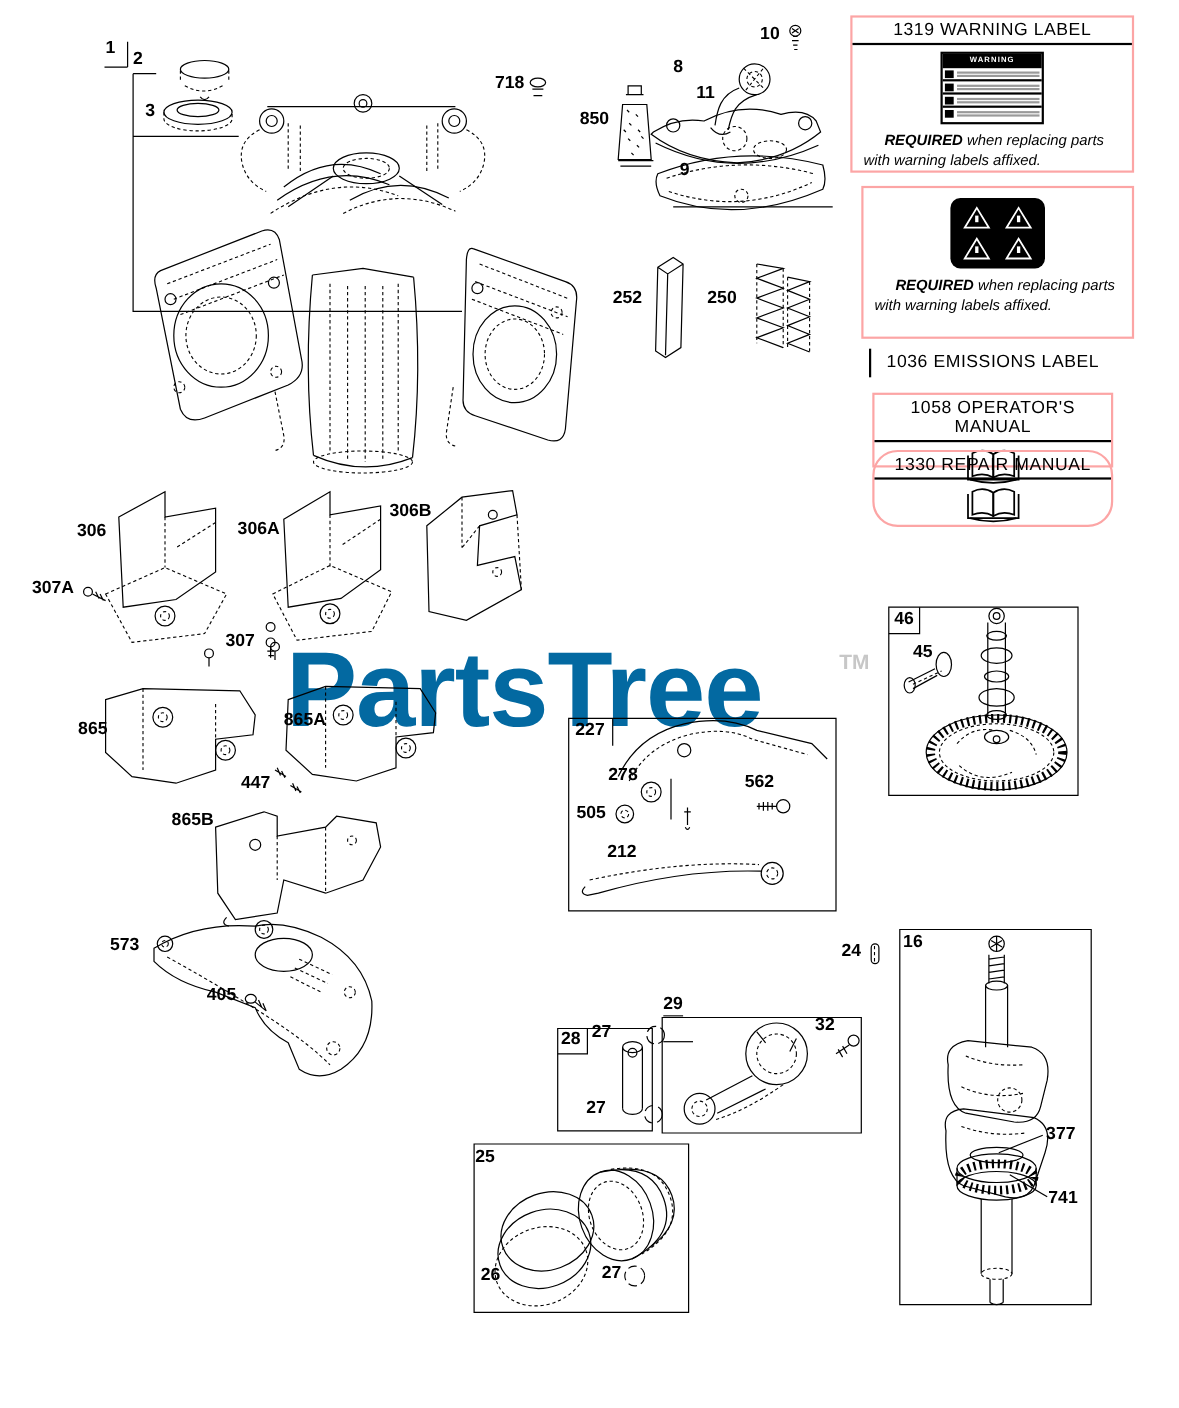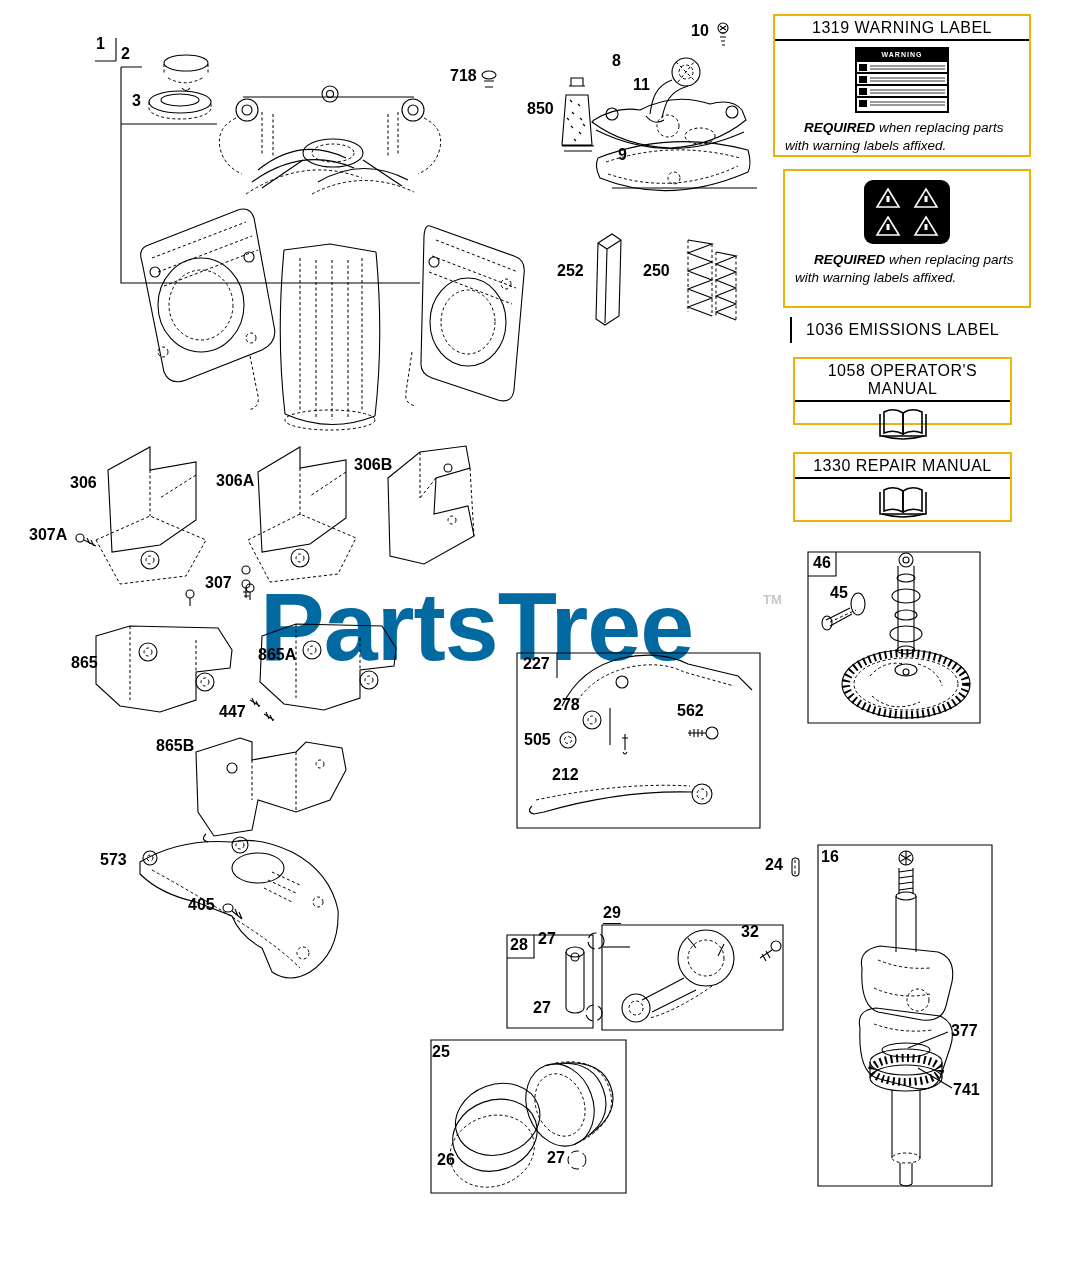--- a/index.html
+++ b/index.html
@@ -2,33 +2,33 @@
 <html><head>
 <meta charset="utf-8">
 <style>
   html,body{margin:0;padding:0;background:#fff;}
   #page{position:relative;width:1072px;height:1280px;background:#ffffff;overflow:hidden;
         font-family:"Liberation Sans",sans-serif;color:#000;}
   
   #watermark{position:absolute;left:260px;top:578px;z-index:1;font-weight:700;
              font-size:97px;line-height:1;letter-spacing:-1px;color:#c7c7c7;user-select:none;}
   #watermark-tm{position:absolute;left:763px;top:592px;z-index:1;font-weight:700;
-                font-size:13px;color:#c7c7c7;}
+                font-size:19px;color:#c7c7c7;}
   
   svg.art{position:absolute;left:0;top:0;z-index:2;}
   svg.art *{vector-effect:non-scaling-stroke;}
   .s{stroke:#000;fill:none;stroke-width:1.1;}
   .d{stroke:#000;fill:none;stroke-width:1;stroke-dasharray:3 2.5;}
   .teeth{stroke:#000;fill:none;stroke-width:8;stroke-dasharray:2 3.5;}
   
   #callout-layer{position:absolute;left:0;top:0;width:100%;height:100%;z-index:4;}
   .callout{position:absolute;font-size:16px;font-weight:700;line-height:1;white-space:nowrap;}
   .callout.u{border-bottom:1.5px solid #000;padding-bottom:2px;}
   
-  .panel{position:absolute;z-index:3;border:2px solid #eab308;background:transparent;}
+  .panel{position:absolute;z-index:3;border:2px solid #fca5a5;background:transparent;}
   .panel-title{border-bottom:2px solid #000;text-align:center;font-size:16px;
                padding:3px 2px 2px;letter-spacing:.5px;}
   .panel-body{padding:6px 10px 8px;}
   .req-note{font-style:italic;font-size:13.5px;line-height:1.3;margin-top:6px;}
   .req-note b{font-weight:700;margin-left:19px;}
   
   #emissions{position:absolute;z-index:3;border-left:2.5px solid #000;height:26px;
              display:flex;align-items:center;padding-left:14px;font-size:16px;letter-spacing:.5px;}
   
   .wlabel{width:90px;height:62px;border:2px solid #000;margin:0 auto;background:#fff;}
@@ -422,21 +422,21 @@
         <g stroke="#000" fill="none" stroke-width="1.6">
           <path d="M8 8 V30 H54 V8"></path>
           <path d="M12 6 Q22 1 31 7 L31 28 Q22 23 12 27 Z"></path>
           <path d="M50 6 Q40 1 31 7 L31 28 Q40 23 50 27 Z"></path>
           <path d="M10 30 Q31 36 52 30"></path>
         </g>
       </svg>
     </div>
   </div>
 
-  <div class="panel" style="left:793px;top:452px;width:215px;height:66px;">
+  <div class="panel" style="left:793px;top:409px;width:215px;height:66px;border-radius:23px;">
     <div class="panel-title">1330 REPAIR MANUAL</div>
     <div class="panel-body" style="padding:3px;">
       <svg class="book" width="62" height="36" viewBox="0 0 62 36">
         <g stroke="#000" fill="none" stroke-width="1.6">
           <path d="M8 8 V30 H54 V8"></path>
           <path d="M12 6 Q22 1 31 7 L31 28 Q22 23 12 27 Z"></path>
           <path d="M50 6 Q40 1 31 7 L31 28 Q40 23 50 27 Z"></path>
           <path d="M10 30 Q31 36 52 30"></path>
         </g>
       </svg>

